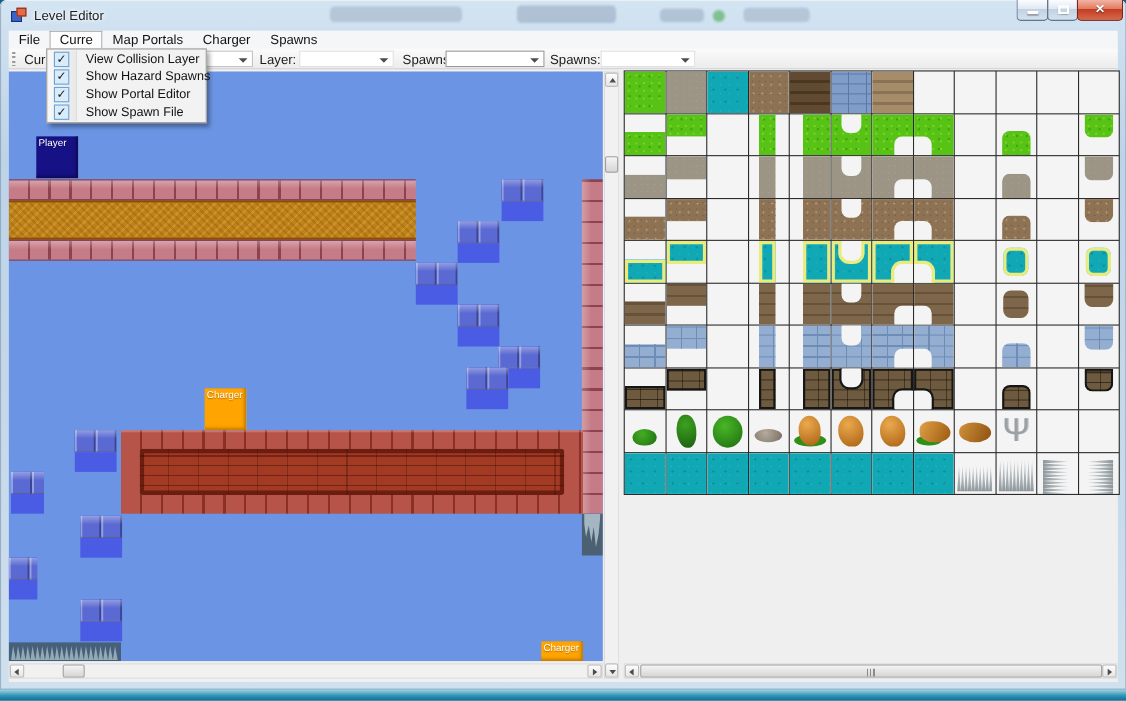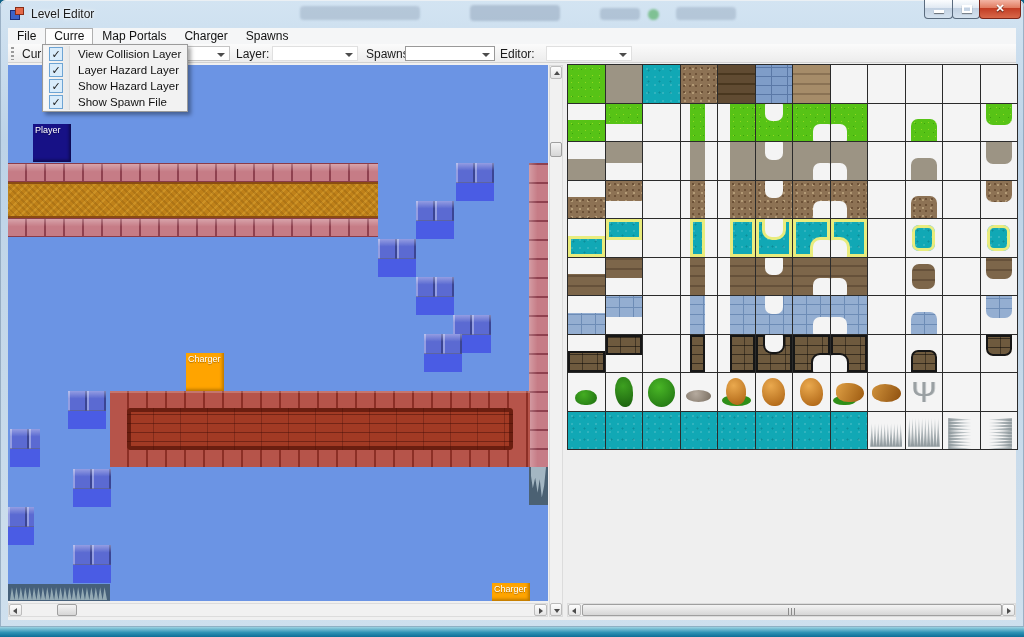--- a/index.html
+++ b/index.html
@@ -206,21 +206,21 @@
     <span></span><div class="combo-arrow" style="right:4px;"></div>
   </div>
   <span class="tb-label" style="left:228px;">Layer:</span>
   <div class="combo" style="left:264px;width:86px;border-color:#e0e0e0;">
     <span></span><div class="combo-arrow" style="right:4px;"></div>
   </div>
   <span class="tb-label" style="left:358px;">Spawns</span>
   <div class="combo strong" style="left:397px;width:90px;">
     <span></span><div class="combo-arrow" style="right:4px;"></div>
   </div>
-  <span class="tb-label" style="left:492px;">Editor:</span>
+  <span class="tb-label" style="left:492px;">Spawns:</span>
   <div class="combo" style="left:538px;width:86px;border-color:#e0e0e0;">
     <span></span><div class="combo-arrow" style="right:4px;"></div>
   </div>
 </div>
 
 <div class="map-canvas">
     <div class="blk player" style="left: 25px; top: 59px; width: 38px; height: 38px;">
       <span class="blk-label">Player</span>
     </div>
     <div class="blk pink-row" style="left: 0px; top: 98px; width: 370px; height: 19px;"></div>
@@ -586,20 +586,20 @@
     </div>
   <div class="sb-btn" style="right:0;top:0;width:13px;height:12px;">
       <div class="tri right"></div>
     </div>
 </div>
 
 <div class="view-menu">
   <div class="gutter"></div>
   <div>
       <div class="vm-item"><span class="vm-check">✓</span><span>View Collision Layer</span></div>
-      <div class="vm-item"><span class="vm-check">✓</span><span>Layer Hazard Layer</span></div>
-      <div class="vm-item"><span class="vm-check">✓</span><span>Show Hazard Layer</span></div>
+      <div class="vm-item"><span class="vm-check">✓</span><span>Show Hazard Spawns</span></div>
+      <div class="vm-item"><span class="vm-check">✓</span><span>Show Portal Editor</span></div>
       <div class="vm-item"><span class="vm-check">✓</span><span>Show Spawn File</span></div>
     </div>
 </div>
 
 <div class="frame-bottom-line"></div>
 <div class="desktop-strip"></div>
 
 </body></html>

